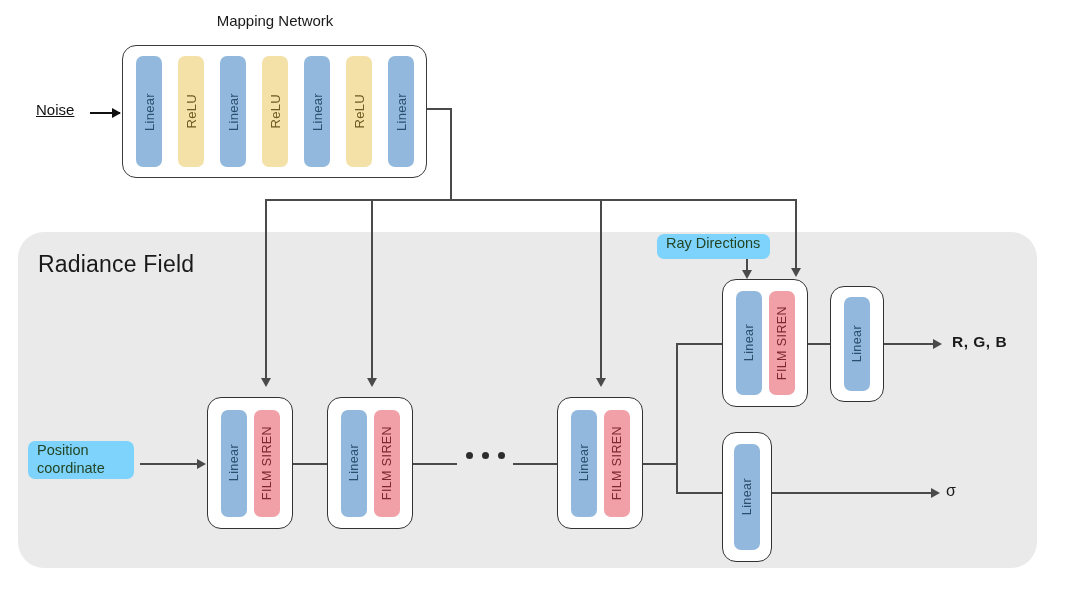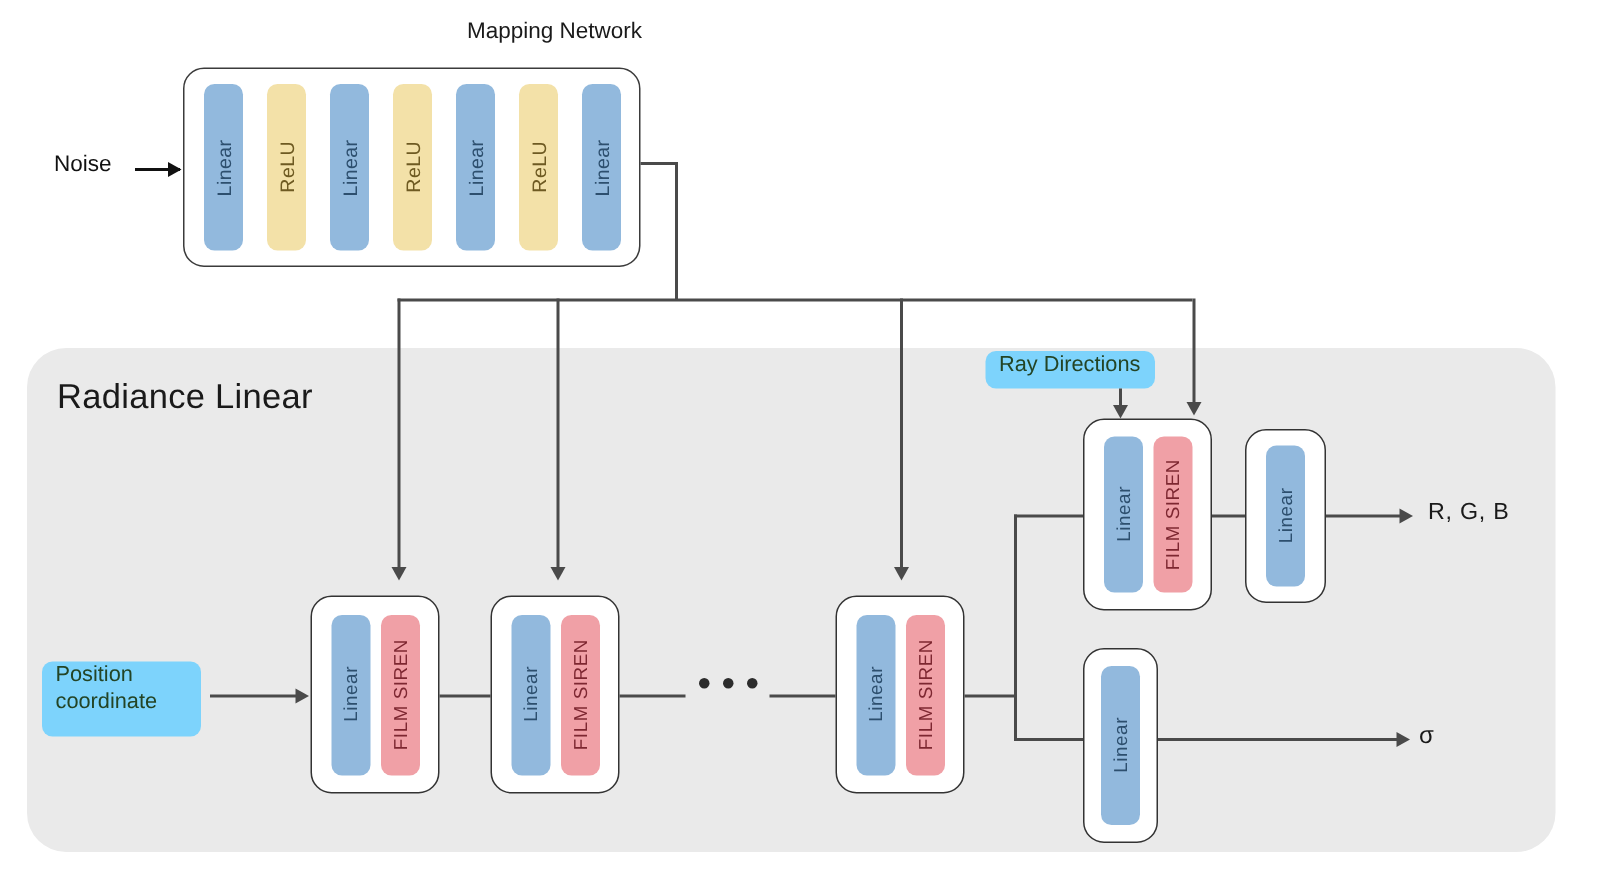--- a/index.html
+++ b/index.html
@@ -32,21 +32,21 @@
     font-size: 23px;
     line-height: 28px;
     color: #1a1a1a;
     letter-spacing: .2px;
   }
 
   
   #mapping-title {
     left: 122px; top: 12px;
     width: 306px;
-    text-align: right;
+    text-align: center;
     font-size: 15px;
     color: #1a1a1a;
   }
   #mapping-box {
     left: 122px; top: 45px;
     width: 305px; height: 133px;
     background: #ffffff;
     border: 1.6px solid #3b3b3b;
     border-radius: 14px;
     box-sizing: border-box;
@@ -68,20 +68,21 @@
   .bar-linear { background: #92b9dd; }
   .bar-linear span { color: #2d4f6e; }
   .bar-relu  { background: #f3e1a8; }
   .bar-relu span { color: #6e5a22; }
 
   
   #noise-label {
     left: 36px; top: 101px;
     font-size: 15px;
     color: #111;
+    text-decoration: underline;
   }
   #noise-arrow {
     left: 90px; top: 112px;
     width: 30px; height: 2px;
     background: #111;
   }
   #noise-arrow::after {
     content: "";
     position: absolute;
     right: -1px; top: -4px;
@@ -159,21 +160,21 @@
   #ellipsis i {
     display: block;
     width: 7px; height: 7px;
     border-radius: 50%;
     background: #2c2c2c;
   }
 
   
   #rgb-label {
     left: 952px; top: 333px;
-    font-size: 15.5px; font-weight: normal;
+    font-size: 15.5px; font-weight: bold;
     color: #1a1a1a;
     letter-spacing: .5px;
   }
   #sigma-label {
     left: 946px; top: 482px;
     font-size: 16px;
     color: #1a1a1a;
   }
 
   
@@ -188,21 +189,21 @@
   }
 </style>
 </head>
 <body>
 
 <div id="canvas">
 
   <div class="abs" id="siren-panel"></div>
 
   <div class="abs" id="siren-title">
-    <div>Radiance Linear</div>
+    <div>Radiance Field</div>
   </div>
 
   <div class="abs" id="mapping-title">Mapping Network</div>
   <div class="abs" id="mapping-box"></div>
 
   <div class="abs mn-bar bar-linear" style="left:136px">
     <span>Linear</span>
   </div>
   <div class="abs mn-bar bar-relu" style="left:178px">
     <span>ReLU</span>
@@ -230,21 +231,21 @@
 
   <div class="abs vline" style="left:450px; top:108px; height:92px;"></div>
 
   <div class="abs hline" style="left:265px; top:199px; width:530px;"></div>
 
   <div class="abs vline arrow-down" style="left:265px; top:199px; height:180px;"></div>
   <div class="abs vline arrow-down" style="left:371px; top:199px; height:180px;"></div>
   <div class="abs vline arrow-down" style="left:600px; top:199px; height:180px;"></div>
   <div class="abs vline arrow-down" style="left:795px; top:199px; height:70px;"></div>
 
-  <div class="abs green-pill" id="pos-pill" style="left:28px; top:441px; width:106px; height:50px;">
+  <div class="abs green-pill" id="pos-pill" style="left:28px; top:441px; width:106px; height:38px;">
     <div>
       <div>Position</div>
       <div>coordinate</div>
     </div>
   </div>
   <div class="abs hline arrow-right" style="left:140px; top:463px; width:58px;"></div>
 
   <div class="abs siren-block" style="left:207px; top:397px; width:86px; height:132px;">
     <div class="sb-bar bar-linear" style="height:107px;">
       <span>Linear</span>

